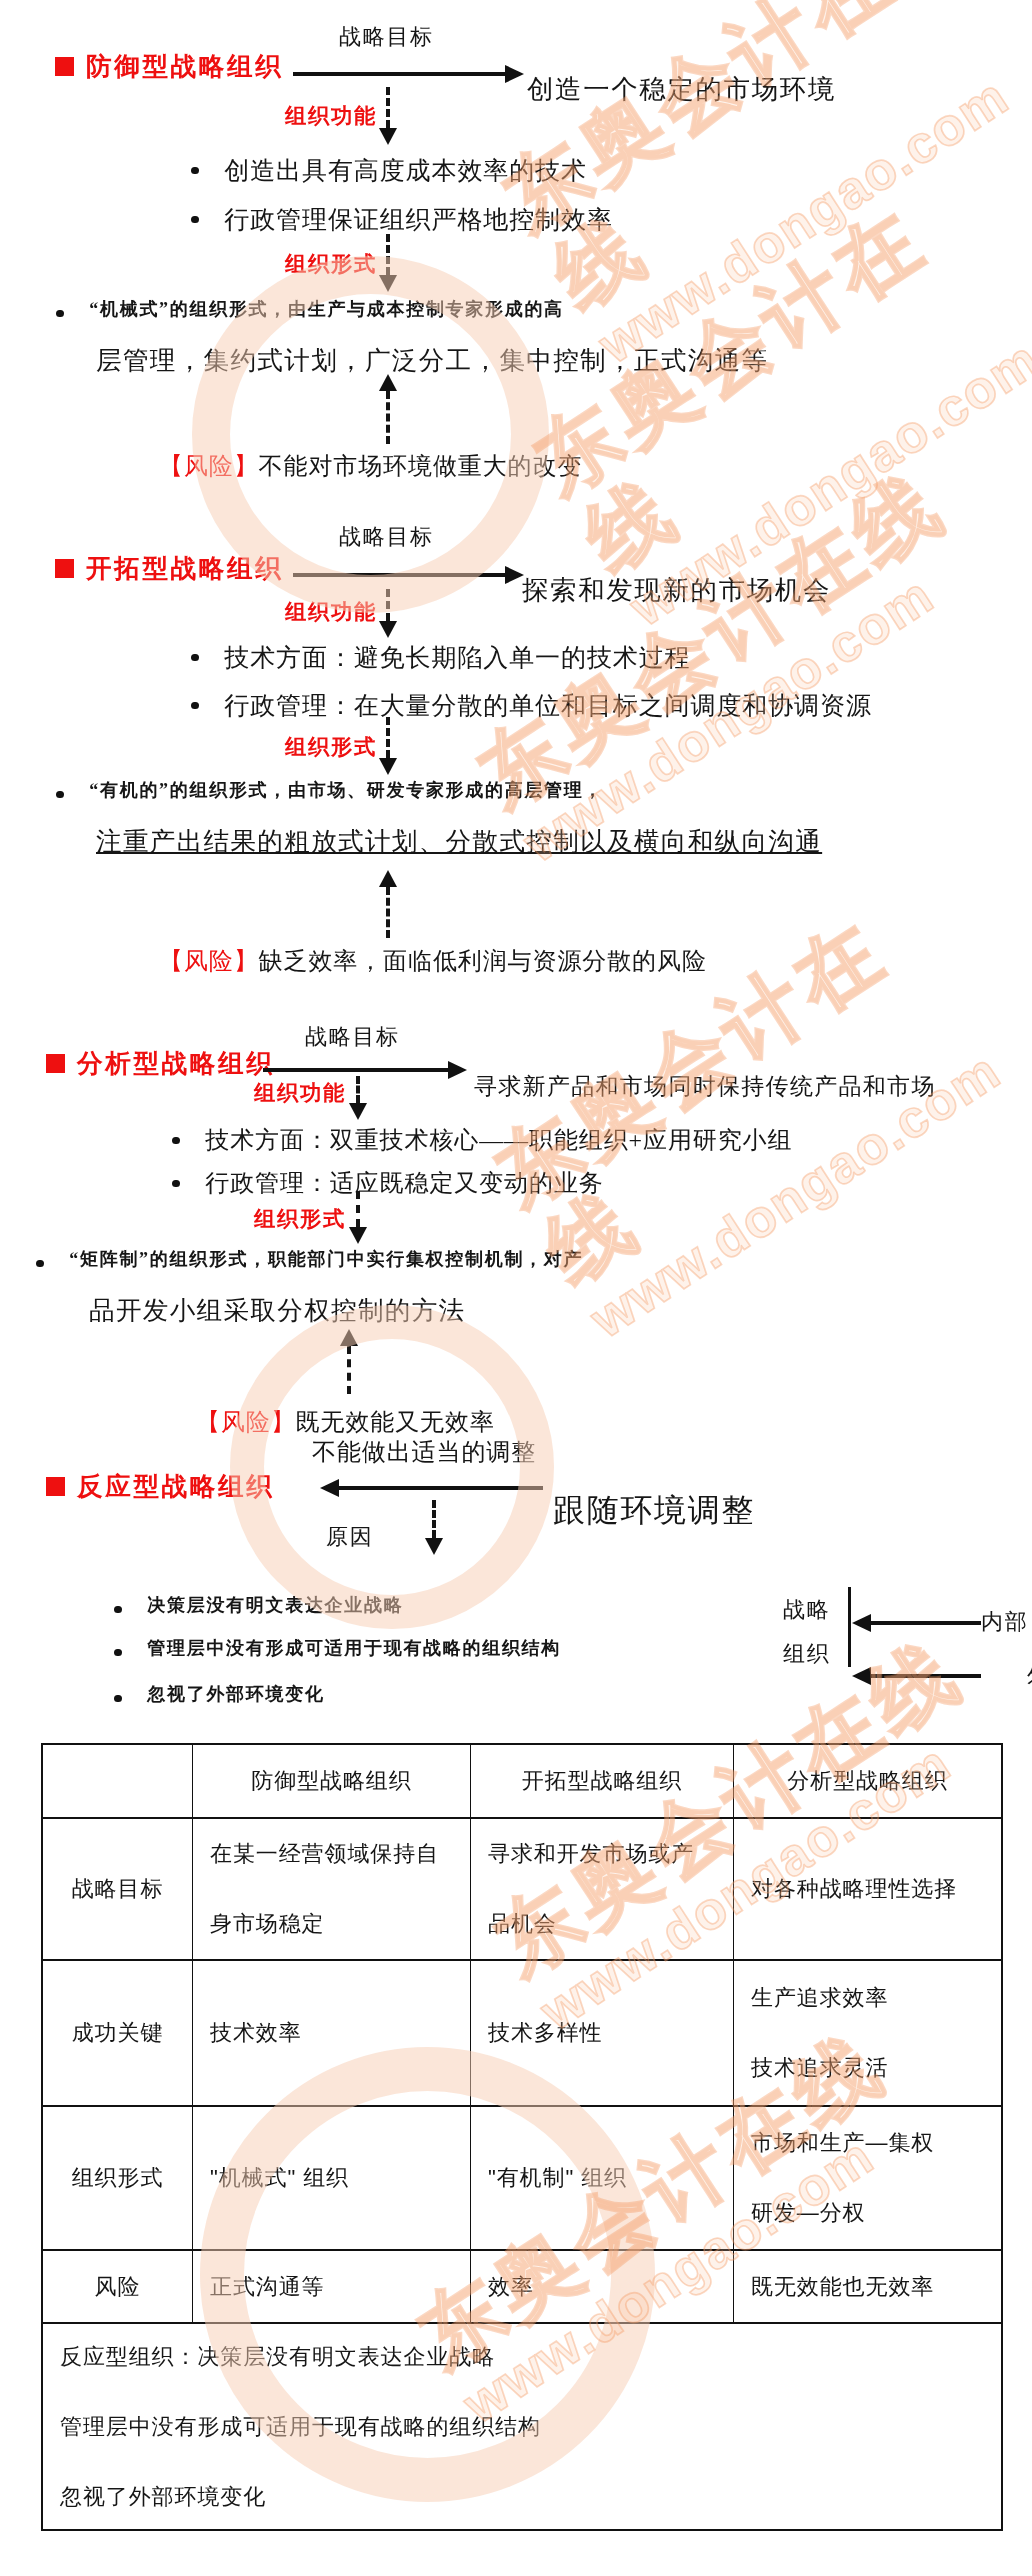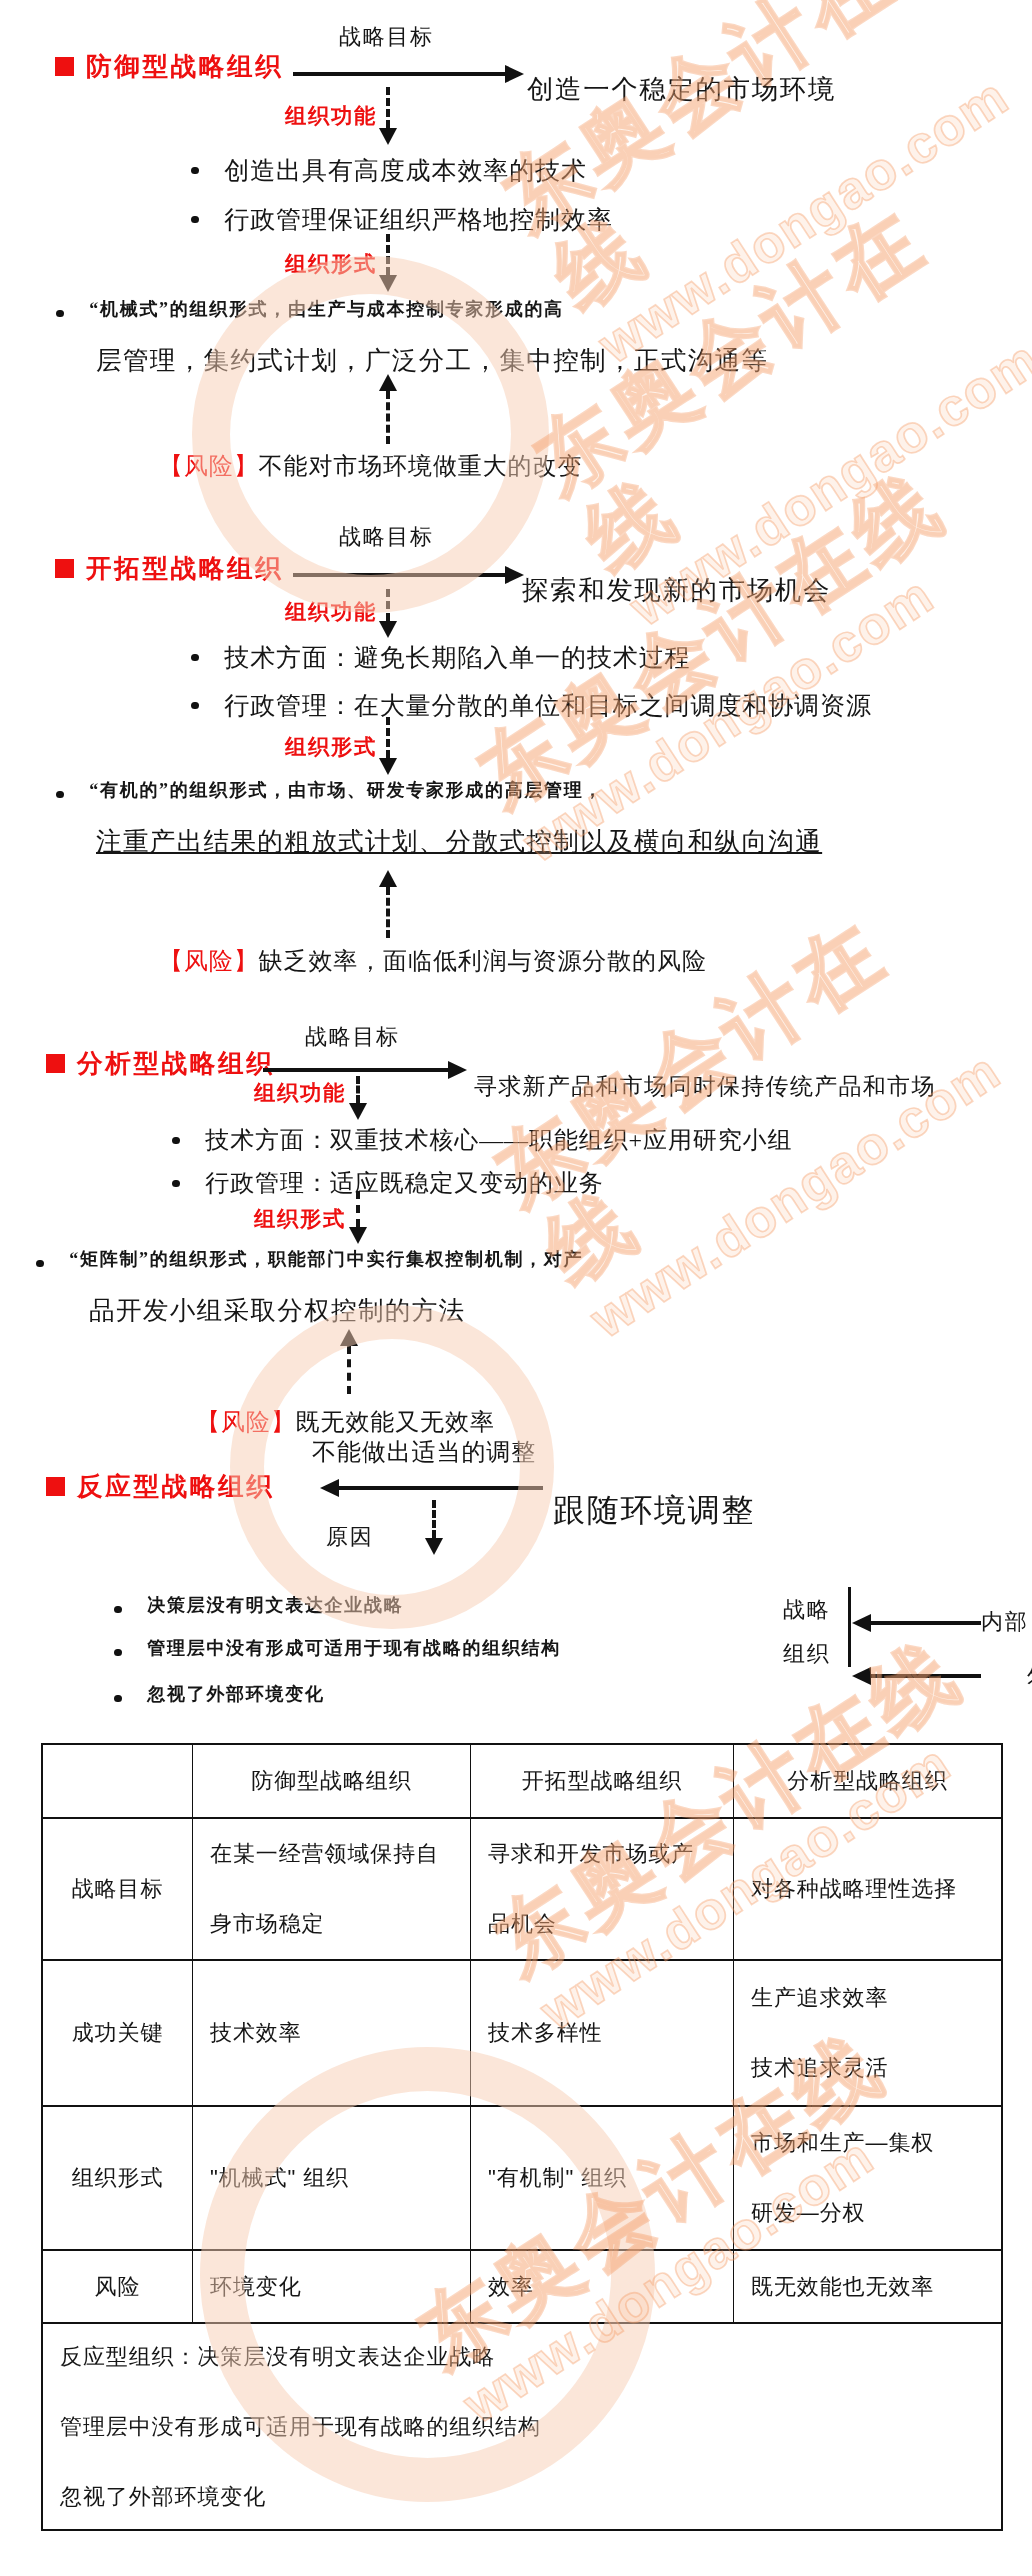--- a/index.html
+++ b/index.html
@@ -219,21 +219,21 @@
     <div class="cell data">
       <div>"有机制" 组织</div>
     </div>
     <div class="cell data c-last">
       <div>市场和生产—集权</div>
       <div>研发—分权</div>
     </div>
 
     <div class="cell rlabel">风险</div>
     <div class="cell data">
-      <div>环境变化</div>
+      <div>正式沟通等</div>
     </div>
     <div class="cell data">
       <div>效率</div>
     </div>
     <div class="cell data c-last">
       <div>既无效能也无效率</div>
     </div>
 
     <div class="cell foot">
       <div>反应型组织：决策层没有明文表达企业战略</div>

